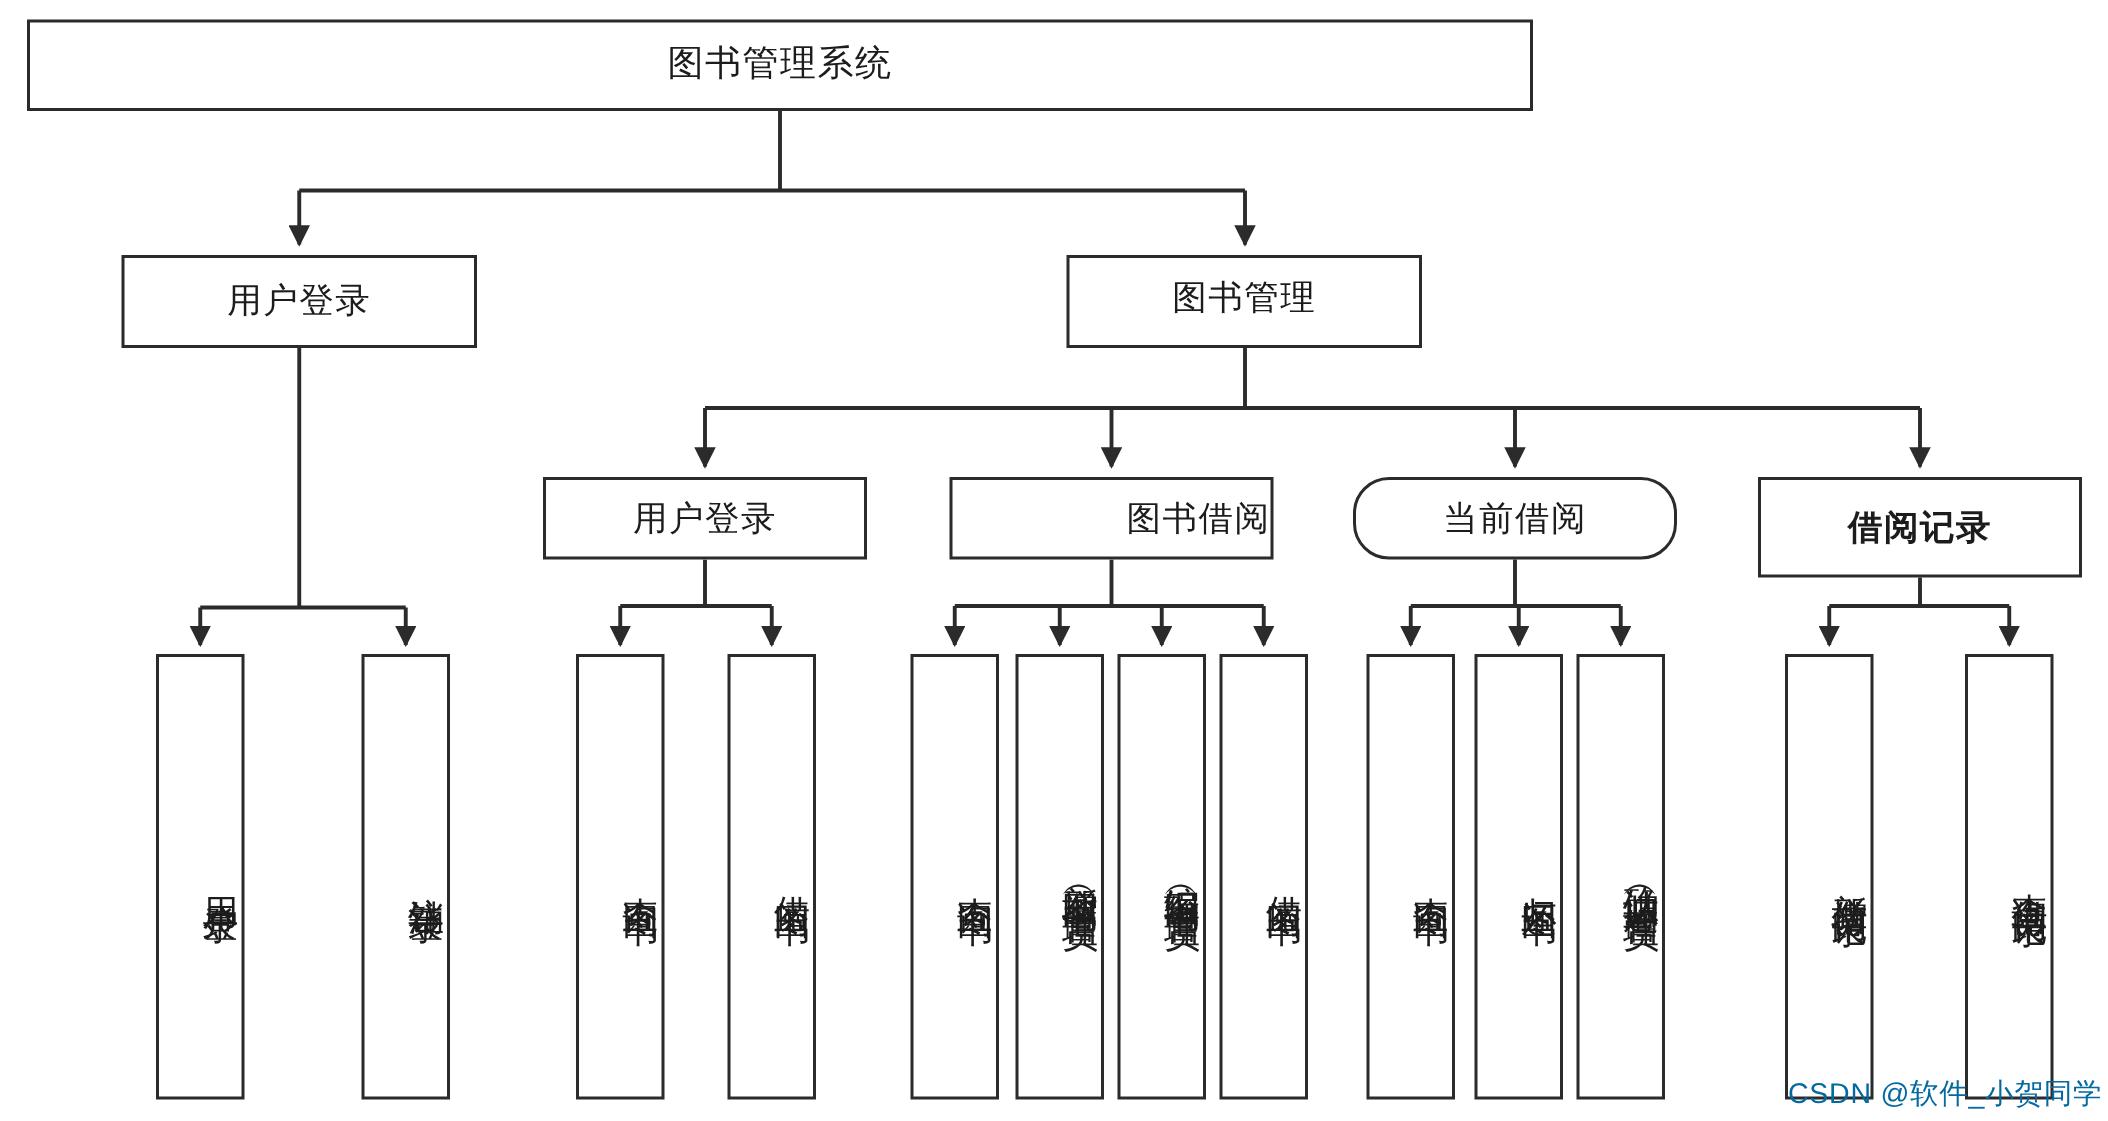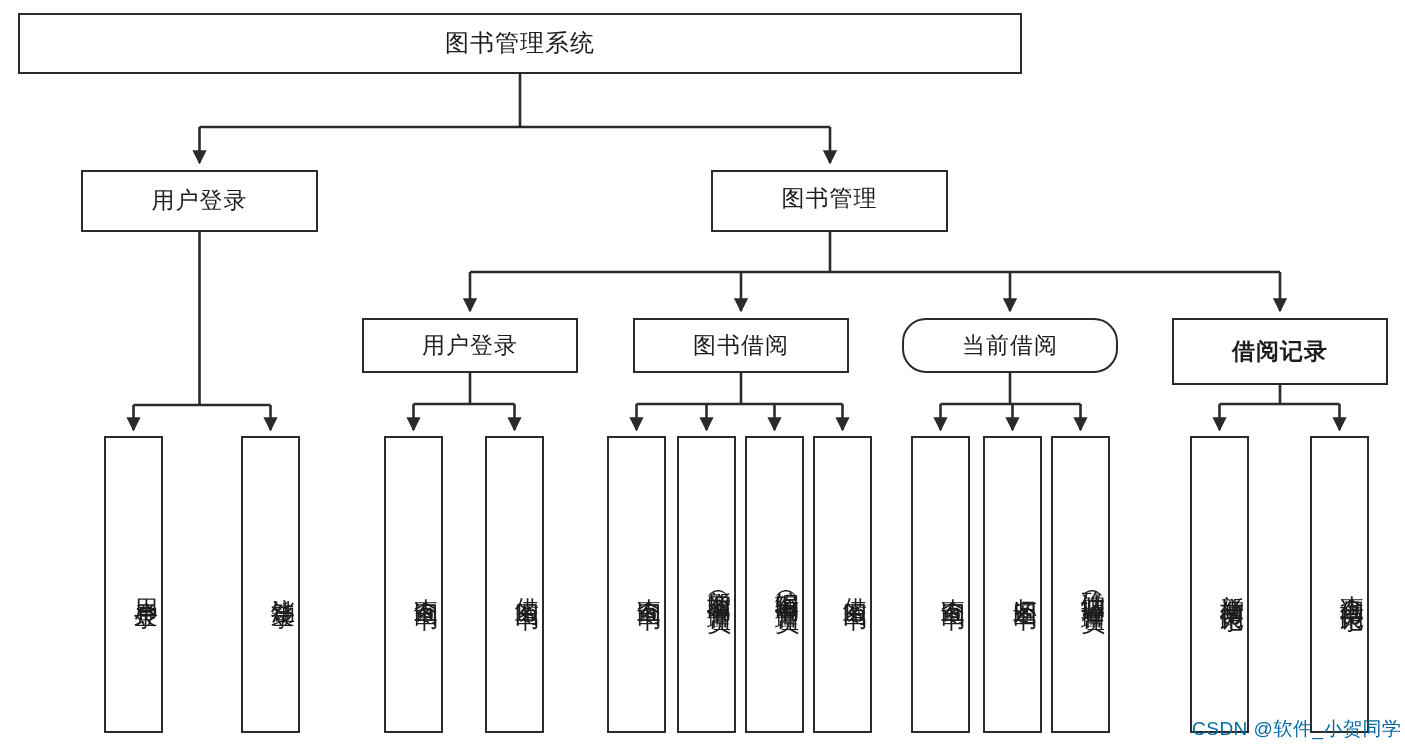--- a/index.html
+++ b/index.html
@@ -132,21 +132,21 @@
   <div class="node horiz" style="left:81px; top:170px; width:237px; height:62px;">
     <span>用户登录</span>
   </div>
   <div class="node horiz" style="left:711px; top:170px; width:237px; height:62px;font-family:Liberation Mono, monospace;">
     <span>图书管理</span>
   </div>
 
   <div class="node horiz" style="left:362px; top:318px; width:216px; height:55px;">
     <span>用户登录</span>
   </div>
-  <div class="node horiz" style="left:633px; top:318px; width:216px; height:55px;">
+  <div class="node horiz" style="left:633px; top:318px; width:216px; height:55px;justify-content:flex-end;">
     <span>图书借阅</span>
   </div>
   <div class="node horiz" style="left:902px; top:318px; width:216px; height:55px;border-radius:24px;">
     <span>当前借阅</span>
   </div>
   <div class="node horiz" style="left:1172px; top:318px; width:216px; height:67px;font-weight:bold;">
     <span>借阅记录</span>
   </div>
 
   <div class="node vert" style="left:104px; top:436px; width:59px; height:297px;">

